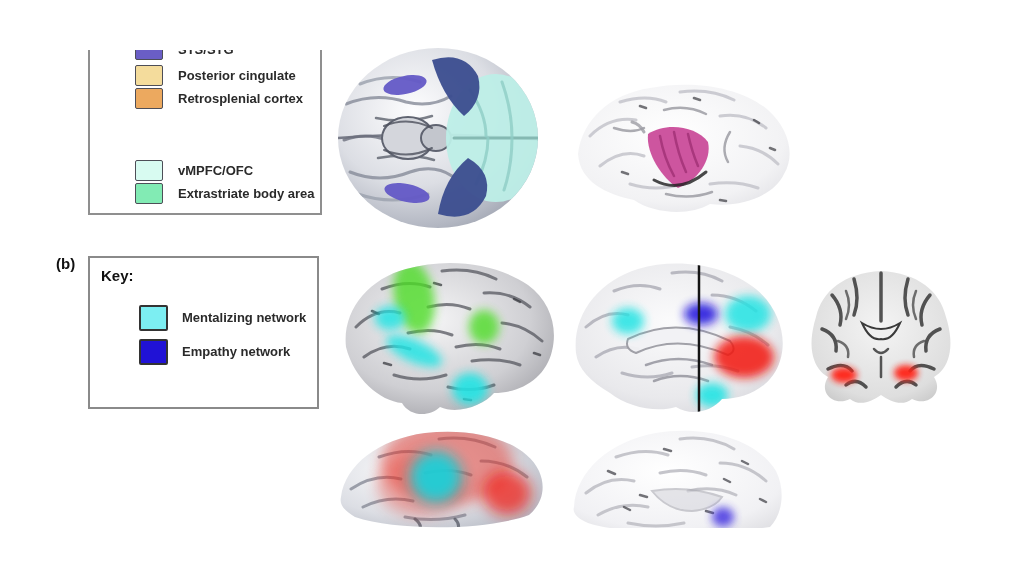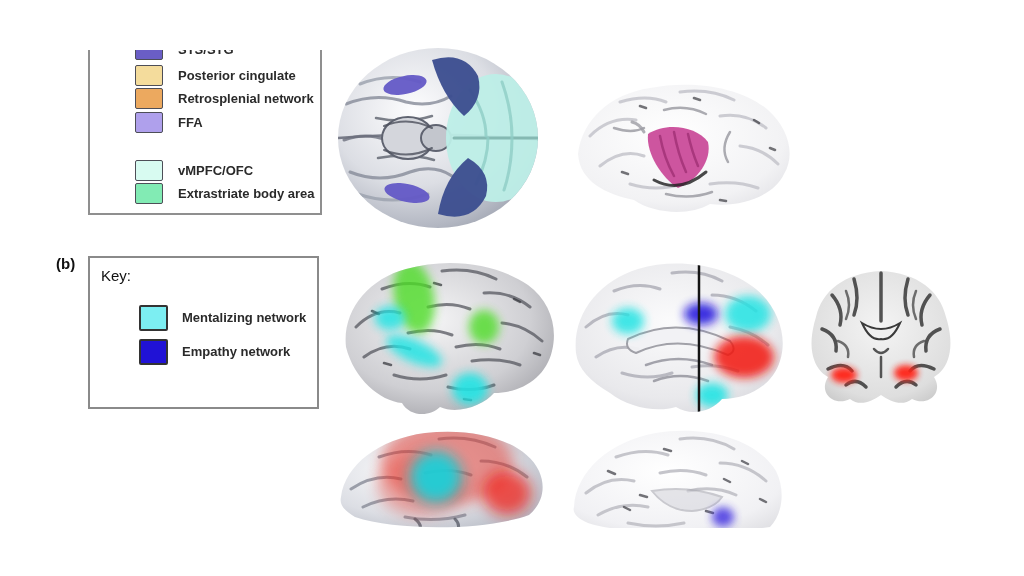--- a/index.html
+++ b/index.html
@@ -11,21 +11,21 @@
   .legend-box{left:88px;top:50px;width:230px;height:163px;
               border-left:2px solid #8f8f8f;border-right:2px solid #8f8f8f;border-bottom:2px solid #8f8f8f;
               overflow:hidden;}
   .l-row{position:absolute;left:0;height:22px;display:flex;align-items:center;}
   .l-swatch{width:26px;height:19px;border:1.5px solid #4d4e57;border-radius:2px;margin-left:45px;flex:0 0 auto;}
   .l-label{margin-left:15px;font-size:13px;font-weight:600;color:#2a2a2a;white-space:nowrap;}
 
   
   .panel-b-label{left:56px;top:255px;font-size:15px;font-weight:bold;color:#111;}
   .key-box{left:88px;top:256px;width:227px;height:149px;border:2px solid #8a8a8a;}
-  .key-title{position:absolute;left:11px;top:9px;font-size:15px;font-weight:normal;color:#111;}
+  .key-title{position:absolute;left:11px;top:9px;font-size:15px;font-weight:bold;color:#111;}
   .k-row{position:absolute;left:0;display:flex;align-items:flex-start;}
   .k-swatch{width:25px;height:22px;border:2px solid #333;border-radius:2px;margin-left:49px;flex:0 0 auto;}
   .k-label{margin-left:14px;font-size:13px;font-weight:600;color:#2a2a2a;width:134px;line-height:14px;}
   .k-center{align-items:center;}
   .k-center .k-label{white-space:nowrap;width:auto;}
 
   svg{display:block;}
 </style>
 </head>
 <body>
@@ -36,25 +36,21 @@
     <div class="l-row" style="top:-12px">
       <span class="l-swatch" style="background: rgb(106, 94, 198);"></span>
       <span class="l-label">STS/STG</span>
     </div>
     <div class="l-row" style="top:14px">
       <span class="l-swatch" style="background: rgb(244, 220, 156);"></span>
       <span class="l-label">Posterior cingulate</span>
     </div>
     <div class="l-row" style="top:37px">
       <span class="l-swatch" style="background: rgb(236, 169, 95);"></span>
-      <span class="l-label">Retrosplenial network</span>
-    </div>
-    <div class="l-row" style="top:61px">
-      <span class="l-swatch" style="background: rgb(175, 160, 236);"></span>
-      <span class="l-label">FFA</span>
+      <span class="l-label">Retrosplenial cortex</span>
     </div>
     <div class="l-row" style="top:109px">
       <span class="l-swatch" style="background: rgb(216, 251, 241);"></span>
       <span class="l-label">vMPFC/OFC</span>
     </div>
     <div class="l-row" style="top:132px">
       <span class="l-swatch" style="background: rgb(130, 235, 180);"></span>
       <span class="l-label">Extrastriate body area</span>
     </div>
   </div>

